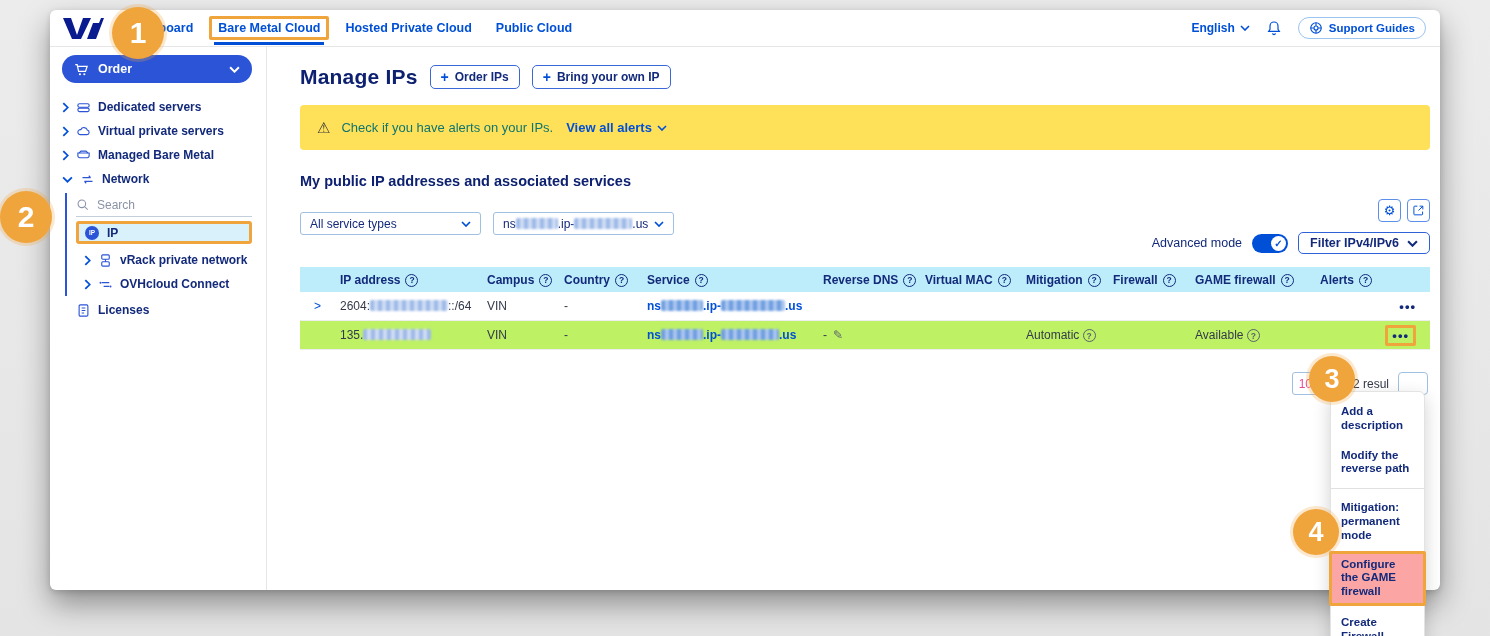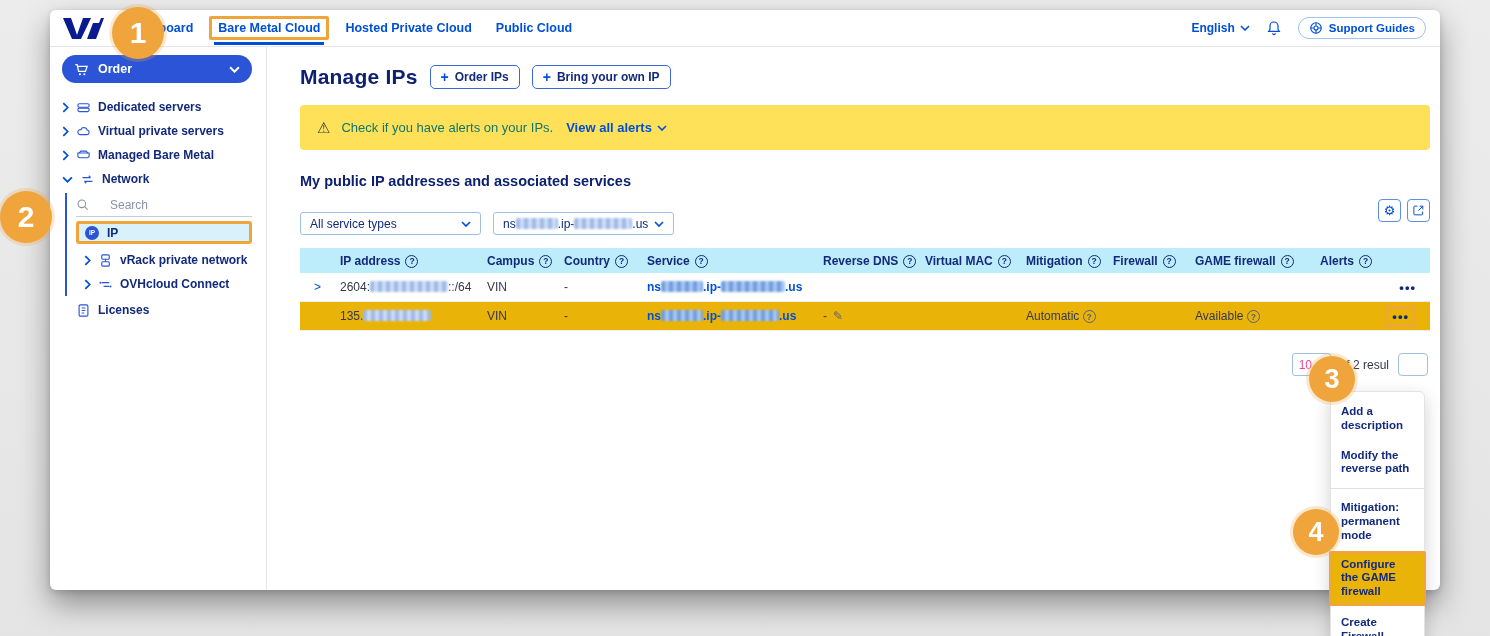--- a/index.html
+++ b/index.html
@@ -23,21 +23,21 @@
 
   
   .sidebar { width:217px; flex:none; border-right:1px solid #e6e6e6; padding:8px 14px 0 12px; }
   .order-btn { width:100%; height:28px; background:#2b54d6; border:none; border-radius:14px; color:#fff; font-weight:bold; font-size:12.5px; display:flex; align-items:center; gap:9px; padding:0 12px; cursor:pointer; font-family:inherit; }
   .order-btn .chev { margin-left:auto; }
   .snav { margin-top:12px; }
   .srow { display:flex; align-items:center; gap:7px; height:24px; font-size:12px; font-weight:bold; color:#132a7b; cursor:pointer; }
   .srow .chev { color:#0050d7; flex:none; }
   .sicon { width:15px; height:15px; color:#2b54d6; flex:none; }
   .subtree { border-left:2px solid #2b54d6; margin:2px 0 2px 3px; padding-left:9px; }
-  .search-row { display:flex; align-items:center; gap:20px; height:24px; border-bottom:1px solid #c3cedb; margin-bottom:4px; }
+  .search-row { display:flex; align-items:center; gap:7px; height:24px; border-bottom:1px solid #c3cedb; margin-bottom:4px; }
   .search-input { border:none; outline:none; font-size:12px; color:#444; width:120px; font-family:inherit; background:transparent; }
   .search-input::placeholder { color:#8a93a6; }
   .ip-row { display:flex; align-items:center; gap:8px; height:23px; background:#d9f1fb; border:3px solid #f0a43c; border-radius:3px; padding:0 6px; margin:2px 0 4px 0; font-size:12px; font-weight:bold; color:#132a7b; cursor:pointer; }
   .ip-badge { width:14px; height:14px; border-radius:50%; background:#2b54d6; color:#fff; font-size:6.5px; font-weight:bold; display:flex; align-items:center; justify-content:center; }
   .sub2 { padding-left:8px; }
 
   
   .content { flex:1; padding:18px 10px 0 33px; position:relative; min-width:0; }
   .title-row { display:flex; align-items:center; gap:12px; }
   .page-title { font-size:21px; font-weight:800; color:#0d2170; letter-spacing:.2px; }
@@ -67,21 +67,21 @@
   .toggle .knob { position:absolute; right:2px; top:2px; width:15px; height:15px; border-radius:50%; background:#fff; color:#0050d7; font-size:10px; font-weight:bold; display:flex; align-items:center; justify-content:center; }
   .filter-btn { display:flex; align-items:center; gap:8px; border:1.5px solid #2f62d8; border-radius:5px; background:#fff; padding:3px 11px; font-size:12.5px; font-weight:bold; color:#132a7b; cursor:pointer; font-family:inherit; }
 
   
   .table { margin-top:13px; }
   .trow { display:grid; grid-template-columns:40px 147px 77px 83px 176px 102px 101px 87px 82px 115px 1fr; align-items:center; }
   .thead { background:#bdecfa; height:25px; }
   .th { font-size:12px; font-weight:bold; color:#132a7b; display:flex; align-items:flex-end; gap:5px; }
   .q { width:13px; height:13px; border:1.3px solid currentColor; border-radius:50%; font-size:8.5px; font-weight:bold; display:inline-flex; align-items:center; justify-content:center; flex:none; }
   .tr { height:29px; border-bottom:1px solid #ededf0; font-size:12px; color:#34394a; }
-  .tr.alt { background:#eab308; }
+  .tr.alt { background:#bef264; }
   .td { white-space:nowrap; overflow:visible; }
   .expander { color:#0050d7; padding-left:14px; cursor:pointer; }
   .svc { color:#0050d7; font-weight:bold; cursor:pointer; }
   .dots { color:#132a7b; font-weight:bold; font-size:13px; letter-spacing:1px; cursor:pointer; }
   .td.last { text-align:right; padding-right:14px; }
   .dots-box { display:inline-block; border:3px solid #f0a43c; border-radius:2px; padding:0 4px; }
   .edit-ic { color:#5a6170; font-size:12px; cursor:pointer; margin-left:6px; }
   .redact { display:inline-block; height:11px; border-radius:2px; vertical-align:-1px; background:repeating-linear-gradient(90deg,#9db9e8 0 4px,#cfdcf3 4px 8px); filter:blur(1.1px); }
   .redact.link { background:repeating-linear-gradient(90deg,#6f9ee0 0 4px,#a9c5ee 4px 8px); }
 
@@ -92,21 +92,21 @@
   .updown .u { border-bottom:4px solid #0050d7; }
   .updown .d { border-top:4px solid #0050d7; }
   .ptext { font-size:12px; color:#34394a; }
   .pnext { width:30px; height:23px; border:1.5px solid #9fc0e0; border-radius:4px; background:#fff; }
 
   
   .menu { position:absolute; left:1330px; top:391px; width:95px; background:#fff; border:1px solid #e3e3e3; border-radius:6px; box-shadow:0 6px 18px rgba(0,0,0,.18); padding:7px 0 9px; z-index:40; }
   .mi { font-size:11.5px; font-weight:bold; color:#132a7b; line-height:1.2; padding:6px 10px; cursor:pointer; }
   .mi.gap { margin-top:4px; }
   .menu hr { border:none; border-top:1px solid #e0e0e0; margin:6px 0; }
-  .mi.hl { background:#eab308; border:3px solid #f0a43c; border-radius:2px; margin:2px -2px 4px; padding:4px 9px; }
+  .mi.hl { background:#fca5a5; border:3px solid #f0a43c; border-radius:2px; margin:2px -2px 4px; padding:4px 9px; }
 
   
   .badge { position:absolute; border-radius:50%; background:#f0a43c; color:#fff; font-weight:bold; display:flex; align-items:center; justify-content:center; z-index:60; box-shadow:0 0 0 3px rgba(240,164,60,.25); }
   .b1 { left:112px; top:7px;  width:52px; height:52px; font-size:30px; }
   .b2 { left:0px;  top:191px; width:52px; height:52px; font-size:30px; }
   .b3 { left:1309px; top:356px; width:46px; height:46px; font-size:27px; }
   .b4 { left:1293px; top:509px; width:46px; height:46px; font-size:27px; }
 
   .chev-svg { flex:none; }
 </style>
@@ -297,20 +297,32 @@
               <button class="sq-btn">
                   <span>⚙</span>
                 </button>
               <button class="sq-btn">
                 <svg width="13" height="13" viewBox="0 0 24 24">
                     <path d="M10 4H5a1.5 1.5 0 0 0-1.5 1.5v13A1.5 1.5 0 0 0 5 20h13a1.5 1.5 0 0 0 1.5-1.5V14" fill="none" stroke="currentColor" stroke-width="1.8"></path>
                     <path d="M14 4h6v6M20 4l-8 8" fill="none" stroke="currentColor" stroke-width="1.8"></path>
                   </svg>
               </button>
             </div>
+            <div class="adv-row">
+              <span class="adv-label">Advanced mode</span>
+              <span class="toggle">
+                  <span class="knob">✓</span>
+                </span>
+              <button class="filter-btn">
+                <span>Filter IPv4/IPv6</span>
+                <svg class="chev-svg" width="11" height="7" viewBox="0 0 10 6">
+                    <polyline points="1,1 5,5 9,1" fill="none" stroke="#132a7b" stroke-width="1.9"></polyline>
+                  </svg>
+              </button>
+            </div>
           </div>
         </div>
 
         <div class="table">
           <div class="trow thead">
             <div class="th"></div>
             <div class="th">
                 <span>IP address</span>
                 <span class="q">?</span>
               </div>

